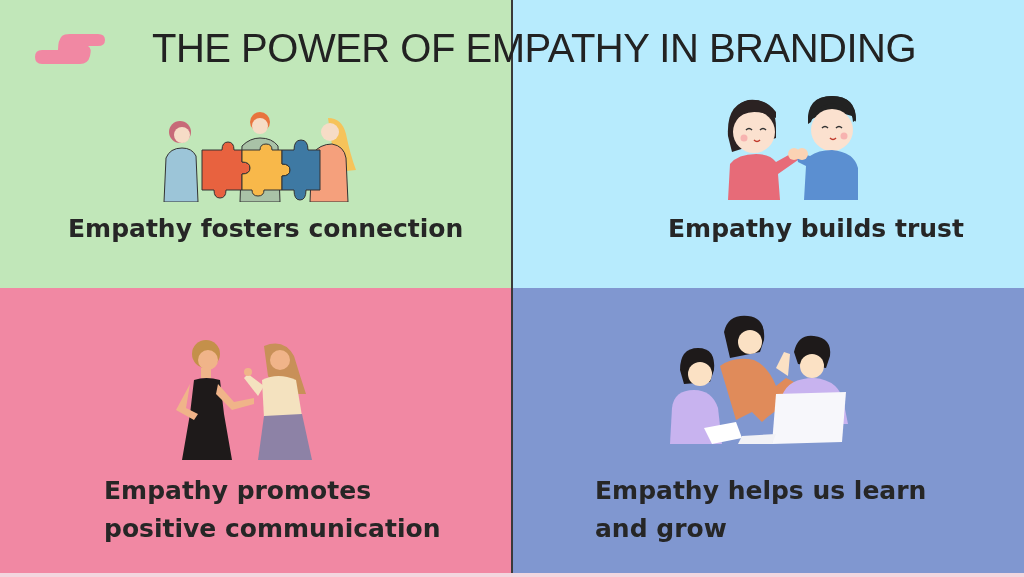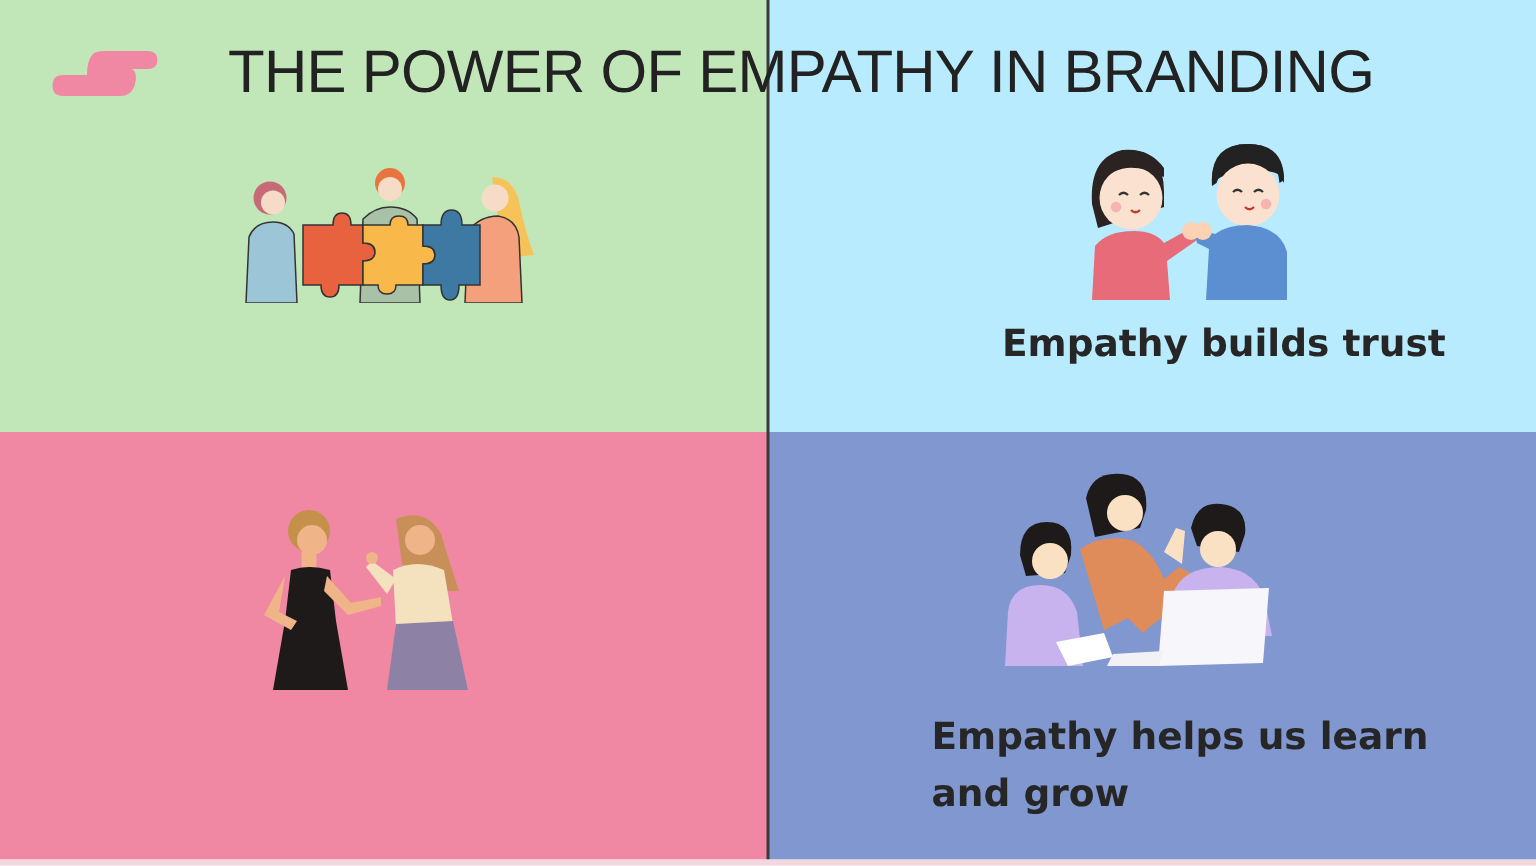--- a/index.html
+++ b/index.html
@@ -14,21 +14,21 @@
     .vdivider { position: absolute; left: 511px; top: 0; width: 2px; height: 573px; background: #3a3a3a; }
     .bottom-strip { position: absolute; left: 0; top: 573px; width: 1024px; height: 4px; background: #f3d7df; }
 
     .title { position: absolute; left: 152px; top: 26px; font-family: "Liberation Sans", "DejaVu Sans", sans-serif; font-weight: 400; font-size: 40px; letter-spacing: -0.5px; color: #222222; white-space: nowrap; }
     .blob { position: absolute; left: 32px; top: 32px; width: 74px; height: 36px; }
 
     .caption { position: absolute; font-weight: bold; font-size: 25px; line-height: 38px; color: #262626; }
     .cap-1 { left: 68px; top: 210px; }
     .cap-2 { left: 668px; top: 210px; }
     .cap-3 { left: 104px; top: 472px; width: 380px; }
-    .cap-4 { left: 595px; top: 472px; width: 360px; margin-left: 26px; }
+    .cap-4 { left: 595px; top: 472px; width: 360px; }
 
     .illus { position: absolute; }
     .ill-1 { left: 160px; top: 110px; width: 200px; height: 92px; }
     .ill-2 { left: 718px; top: 92px; width: 148px; height: 108px; }
     .ill-3 { left: 168px; top: 336px; width: 156px; height: 128px; }
     .ill-4 { left: 664px; top: 312px; width: 190px; height: 140px; }
   </style>
 </head>
 <body>
 
@@ -118,16 +118,18 @@
     <path d="M40 116 L72 110 L78 126 L48 132 Z" fill="#ffffff"></path>
 
     <path d="M130 40 Q134 22 150 24 Q168 26 166 44 L162 56 L134 52 Z" fill="#1e1a1a"></path>
     <circle cx="148" cy="54" r="12" fill="#fbe1c4"></circle>
     <path d="M118 84 Q124 66 150 66 Q176 68 180 92 L184 112 L118 112 Z" fill="#c8b3ef"></path>
 
     <path d="M112 82 L182 80 L178 130 L108 132 Z" fill="#f7f7fb"></path>
     <path d="M78 124 L112 122 L108 132 L74 132 Z" fill="#f2f2f6"></path>
   </svg>
 
+  <div class="caption cap-1">Empathy fosters connection</div>
   <div class="caption cap-2">Empathy builds trust</div>
+  <div class="caption cap-3">Empathy promotes positive communication</div>
   <div class="caption cap-4">Empathy helps us learn and grow</div>
 
 </div>
 
 </body></html>

